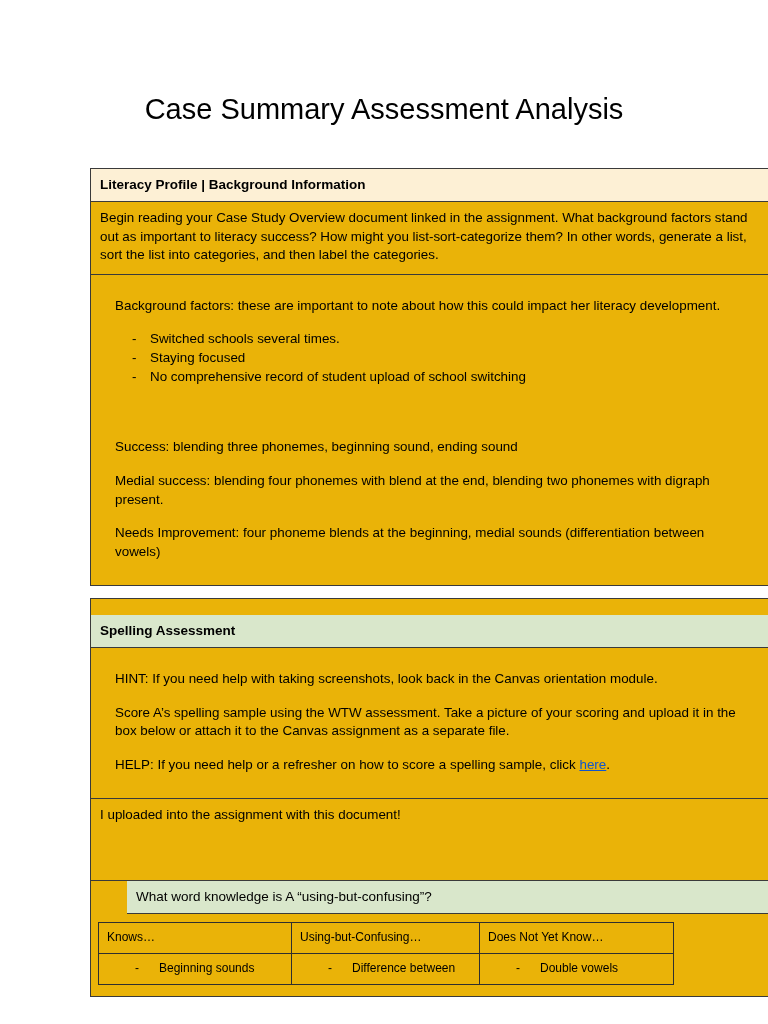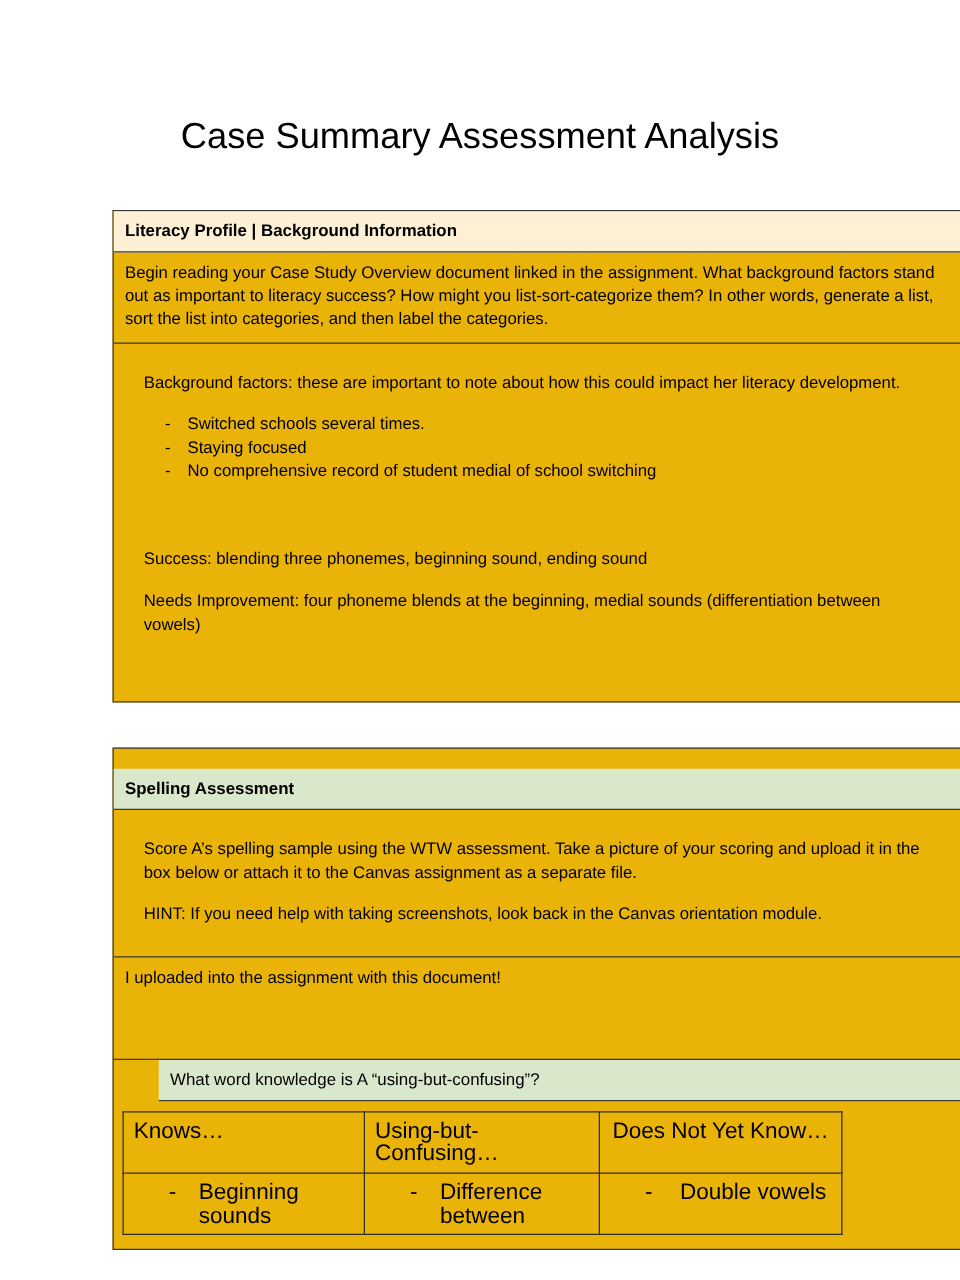--- a/index.html
+++ b/index.html
@@ -93,30 +93,30 @@
   
   .nested-wrap { padding: 8px 9px 11px 7px; }
   table.grid3 {
     border-collapse: collapse;
     width: 575px;
     table-layout: fixed;
     margin-left: 0px;
   }
   table.grid3 td {
     border: 1.2px solid #2f2f2f;
-    font-size: 18px;
+    font-size: 12px;
     line-height: 18.6px;
     vertical-align: top;
     height: 24px;
     padding: 5px 8px 6px 8px;
     box-sizing: border-box;
   }
   table.grid3 td.c1 { width: 193px; }
   table.grid3 td.c2 { width: 188px; margin-top: 28px; }
-  table.grid3 td.c3 { width: 194px; text-align: center; }
+  table.grid3 td.c3 { width: 194px; }
   table.grid3 td.item { padding-left: 8px; }
   .item-inner { position: relative; padding-left: 52px; }
   .item-inner .dash { position: absolute; left: 28px; top: 0; }
 </style>
 </head>
 <body>
 
 <div class="page">
 
   <div class="doc-title">Case Summary Assessment Analysis</div>
@@ -128,39 +128,41 @@
     <div class="trow">
       <div class="body-text">Begin reading your Case Study Overview document linked in the assignment. What background factors stand out as important to literacy success? How might you list-sort-categorize them? In other words, generate a list, sort the list into categories, and then label the categories.</div>
     </div>
 
     <div class="trow" style="min-height:286px;">
       <div class="body-text">
         <p>Background factors: these are important to note about how this could impact her literacy development.</p>
         <ul class="dashlist">
           <li><span class="dash">-</span><span>Switched schools several times.</span></li>
           <li><span class="dash">-</span><span>Staying focused</span></li>
-          <li><span class="dash">-</span><span>No comprehensive record of student medial of school switching</span></li>
+          <li><span class="dash">-</span><span>No comprehensive record of student upload of school switching</span></li>
         </ul>
         <div class="spacer-line"></div>
         <div class="spacer-line"></div>
         <p>Success: blending three phonemes, beginning sound, ending sound</p>
+        <p>Medial success: blending four phonemes with blend at the end, blending two phonemes with digraph present.</p>
         <p>Needs Improvement: four phoneme blends at the beginning, medial sounds (differentiation between vowels)</p>
       </div>
     </div>
 
   </div>
 
   <div class="tbl" style="top:598px;">
 
     <div class="trow hdr hdr-green">Spelling Assessment</div>
 
     <div class="trow">
       <div class="body-text">
+        <p>HINT:  If you need help with taking screenshots, look back in the Canvas orientation module.</p>
         <p>Score A’s spelling sample using the WTW assessment. Take a picture of your scoring and upload it in the box below or attach it to the Canvas assignment as a separate file.</p>
-        <p>HINT:  If you need help with taking screenshots, look back in the Canvas orientation module.</p>
+        <p><span>HELP: If you need help or a refresher on how to score a spelling sample, click </span><a class="inline-link" href="#">here</a><span>.</span></p>
       </div>
     </div>
 
     <div class="trow" style="min-height:82px;">
       <div class="body-text">I uploaded into the assignment with this document!</div>
     </div>
 
     <div class="trow row-green">What word knowledge is A “using-but-confusing”?</div>
 
     <div class="trow nested-wrap">

